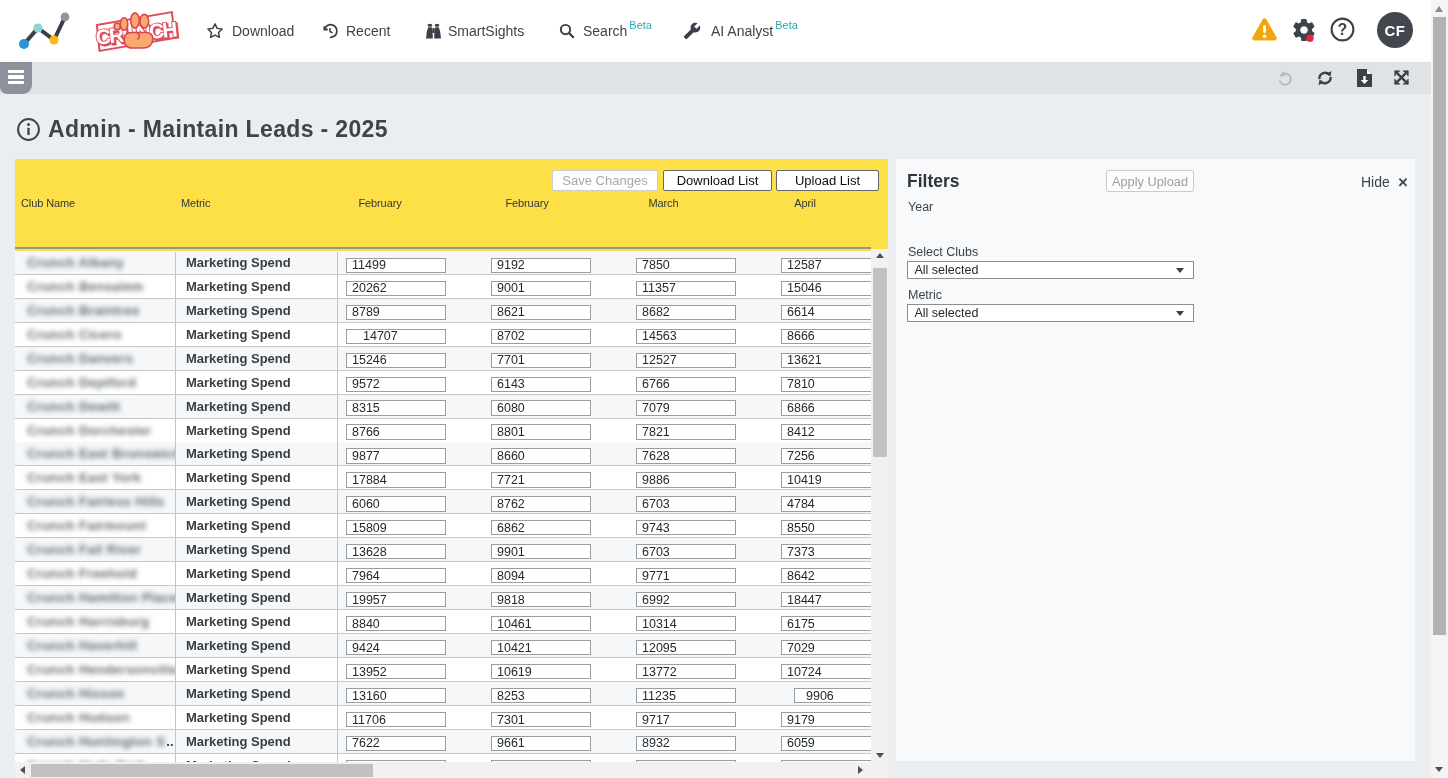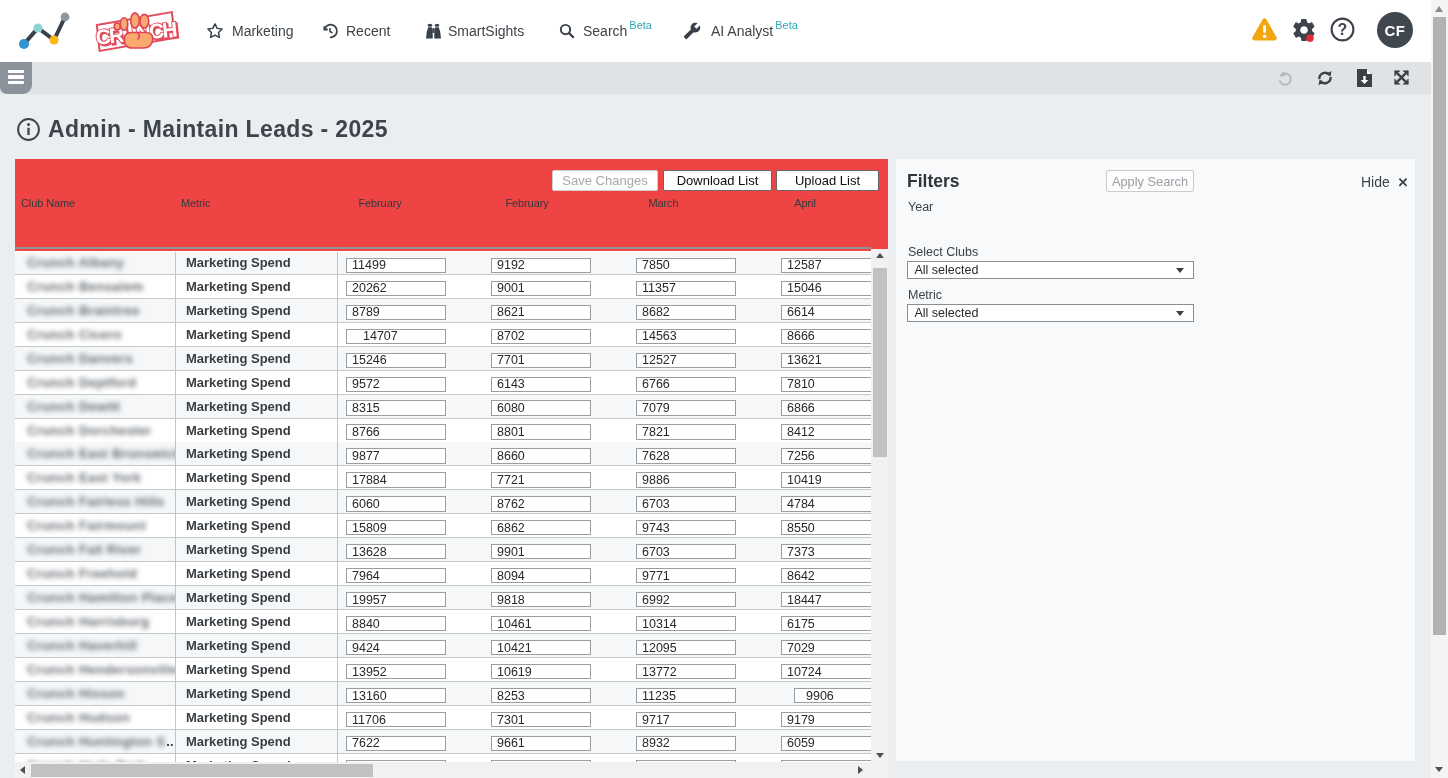--- a/index.html
+++ b/index.html
@@ -13,21 +13,21 @@
 sup.beta { color:#2fa8b3; font-size:11px; position:relative; top:-6px; margin-left:2px; }
 
 #toolbar { position:absolute; left:0; top:62px; width:1448px; height:32px; background:#dfe3e6; }
 #hamb { position:absolute; left:0; top:0; width:32px; height:32px; background:#8b929c;
   border-radius:0 0 9px 7px; }
 #hamb .bar { position:absolute; left:8px; width:16px; height:3.4px; background:#fff; border-radius:1px; }
 
 #title { position:absolute; left:17px; top:115.5px; display:flex; align-items:center; }
 #title h1 { font-size:23px; font-weight:bold; color:#3d444b; letter-spacing:0.35px; margin-left:8px;}
 
-#card { position:absolute; left:15px; top:159px; width:873px; height:619px; background:#ef4444; }
+#card { position:absolute; left:15px; top:159px; width:873px; height:619px; background:#fde047; }
 .btn { position:absolute; top:10.5px; height:21.5px; font-size:13px; background:#fff;
   display:flex; align-items:center; justify-content:center; border-radius:2px; }
 .btn.dis { border:1px solid #cdcdcd; color:#a8a8a8; }
 .btn.act { border:1px solid #686868; color:#0e0e0e; }
 .hdr { position:absolute; top:38px; font-size:11px; font-weight:normal; color:#33383d; letter-spacing:-0.1px; }
 #hdrline { position:absolute; left:0px; top:88px; width:856px; height:2px; background:#8f9499; }
 #rowwrap { position:absolute; left:0; top:91.9px; width:856px; height:511.2px; overflow:hidden; }
 .row { position:absolute; left:0px; width:856px; height:23.95px; border-bottom:1px solid #c3c8cb; }
 .row:first-child { border-top:1px solid #fff; }
 .cname { position:absolute; left:1px; top:0; width:160px; height:100%; border-right:1px solid #c0c5c8;
@@ -83,21 +83,21 @@
       <ellipse cx="47.3" cy="12.2" rx="4.4" ry="6.8"></ellipse>
       <path d="M27.5 28 q1 -4.5 7.5 -4.5 l13.5 0 q7.5 0 7.2 6.5 q-0.4 9 -9.5 9 l-11 0 q-9 0 -7.7 -11 z"></path>
       <path d="M40.5 24 q3.5 3 0 6.5" fill="none"></path>
     </g>
   </svg>
 
   <div class="nav" style="left:206px">
     <svg width="18" height="18" viewBox="0 0 24 24" fill="none" stroke="#39404a" stroke-width="2">
       <path d="M12 2.6l2.9 5.9 6.5.9-4.7 4.6 1.1 6.5-5.8-3.1-5.8 3.1 1.1-6.5L2.6 9.4l6.5-.9z" stroke-linejoin="round"></path>
     </svg>
-    <span style="margin-left:8px">Marketing</span>
+    <span style="margin-left:8px">Download</span>
   </div>
   <div class="nav" style="left:321px">
     <svg width="18" height="18" viewBox="0 0 24 24" fill="none" stroke="#39404a" stroke-width="2.4">
       <path d="M4.5 5.5 L4.5 10 L9 10" fill="none"></path>
       <path d="M4.8 9.5 A 8.4 8.4 0 1 1 12 20.4" fill="none"></path>
       <path d="M12 8 L12 12.6 L15.4 14.4" stroke-width="2"></path>
     </svg>
     <span style="margin-left:7px">Recent</span>
   </div>
   <div class="nav" style="left:425px">
@@ -431,21 +431,21 @@
 
   <div class="sb" style="left:0;top:603px;width:873px;height:16px">
     <div class="arr" style="left:5px;top:4px;border-top:4px solid transparent;border-bottom:4px solid transparent;border-right:5px solid #4f4f4f"></div>
     <div class="thumb" style="left:16px;top:1.5px;width:342px;height:13px"></div>
     <div class="arr" style="left:843px;top:4px;border-top:4px solid transparent;border-bottom:4px solid transparent;border-left:5px solid #4f4f4f"></div>
   </div>
 </div>
 
 <div id="panel">
   <h2>Filters</h2>
-  <div id="applyb">Apply Search</div>
+  <div id="applyb">Apply Upload</div>
   <div id="hide">Hide&nbsp;&nbsp;<span style="font-weight:bold;font-size:13px;position:relative;top:-0.5px">✕</span></div>
   <div class="flabel" style="top:41px">Year</div>
   <div class="flabel" style="top:86px">Select Clubs</div>
   <div class="fsel drop" style="top:102px">All selected
     <div class="arr" style="position:absolute;right:9px;top:6px;width:0;height:0;border-left:4.5px solid transparent;border-right:4.5px solid transparent;border-top:5.5px solid #3f3f3f"></div>
   </div>
   <div class="flabel" style="top:129px">Metric</div>
   <div class="fsel drop" style="top:145px">All selected
     <div class="arr" style="position:absolute;right:9px;top:6px;width:0;height:0;border-left:4.5px solid transparent;border-right:4.5px solid transparent;border-top:5.5px solid #3f3f3f"></div>
   </div>

